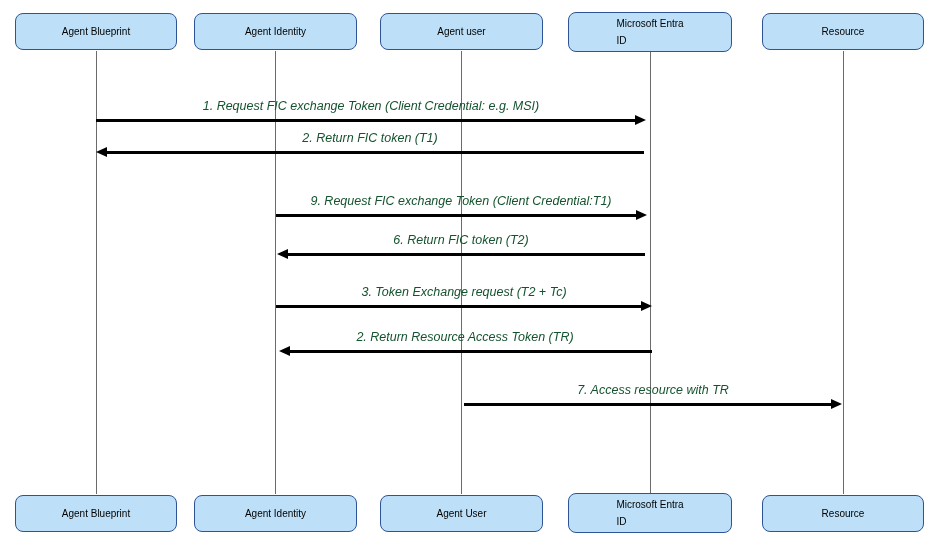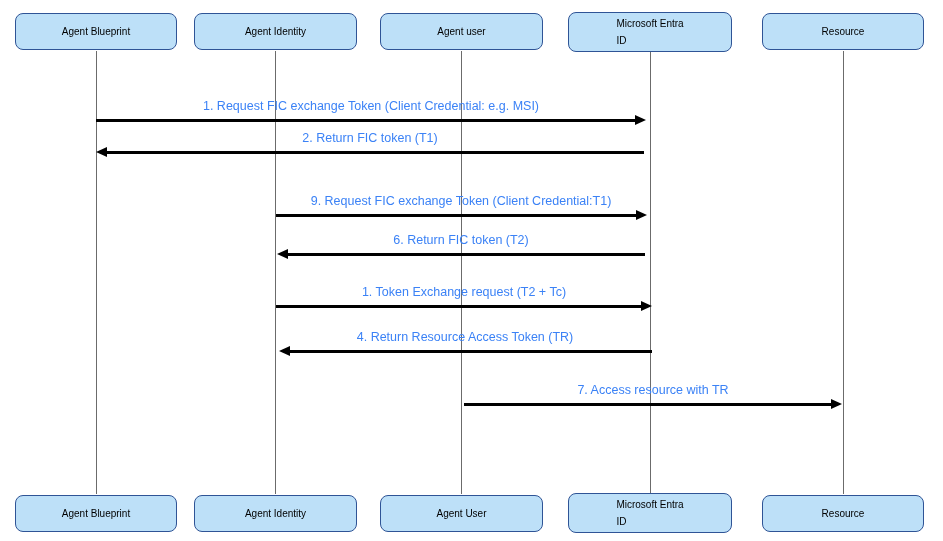--- a/index.html
+++ b/index.html
@@ -10,21 +10,21 @@
   .actor{
     position:absolute;background:#BDE0F8;border:1.6px solid #2F5496;border-radius:8px;
     display:flex;align-items:center;justify-content:center;text-align:left;
     font-size:10px;box-sizing:border-box;
   }
   .actor-label{white-space:pre-line;line-height:17px;}
   .lifeline{position:absolute;top:51px;height:443px;width:1px;background:#6B6B6B;}
   .msg-line{position:absolute;height:3px;background:#000;}
   .msg-label{
     position:absolute;transform:translateX(-50%);font-size:12.5px;
-    white-space:nowrap;color:#3b82f6;
+    white-space:nowrap;color:#14532d;font-style:italic;
   }
   .arrowhead{position:absolute;width:0;height:0;border-top:5px solid transparent;border-bottom:5px solid transparent;}
   .arrowhead.right{border-left:11px solid #000;}
   .arrowhead.left{border-right:11px solid #000;}
 </style>
 </head>
 <body>
 
 <div class="canvas">
 
@@ -86,27 +86,27 @@
     <div class="arrowhead right" style="left:636px;top:210px;"></div>
   </div>
 
   <div>
     <div class="msg-label" style="left:461px;top:233px;">6. Return FIC token (T2)</div>
     <div class="msg-line" style="left:288px;top:253px;width:357px;"></div>
     <div class="arrowhead left" style="left:277px;top:249px;"></div>
   </div>
 
   <div>
-    <div class="msg-label" style="left:464px;top:285px;">1. Token Exchange request (T2 + Tc)</div>
+    <div class="msg-label" style="left:464px;top:285px;">3. Token Exchange request (T2 + Tc)</div>
     <div class="msg-line" style="left:276px;top:305px;width:365px;"></div>
     <div class="arrowhead right" style="left:641px;top:301px;"></div>
   </div>
 
   <div>
-    <div class="msg-label" style="left:465px;top:330px;">4. Return Resource Access Token (TR)</div>
+    <div class="msg-label" style="left:465px;top:330px;">2. Return Resource Access Token (TR)</div>
     <div class="msg-line" style="left:290px;top:350px;width:362px;"></div>
     <div class="arrowhead left" style="left:279px;top:346px;"></div>
   </div>
 
   <div>
     <div class="msg-label" style="left:653px;top:383px;text-align:center;">7. Access resource with TR</div>
     <div class="msg-line" style="left:464px;top:403px;width:367px;"></div>
     <div class="arrowhead right" style="left:831px;top:399px;"></div>
   </div>
 

